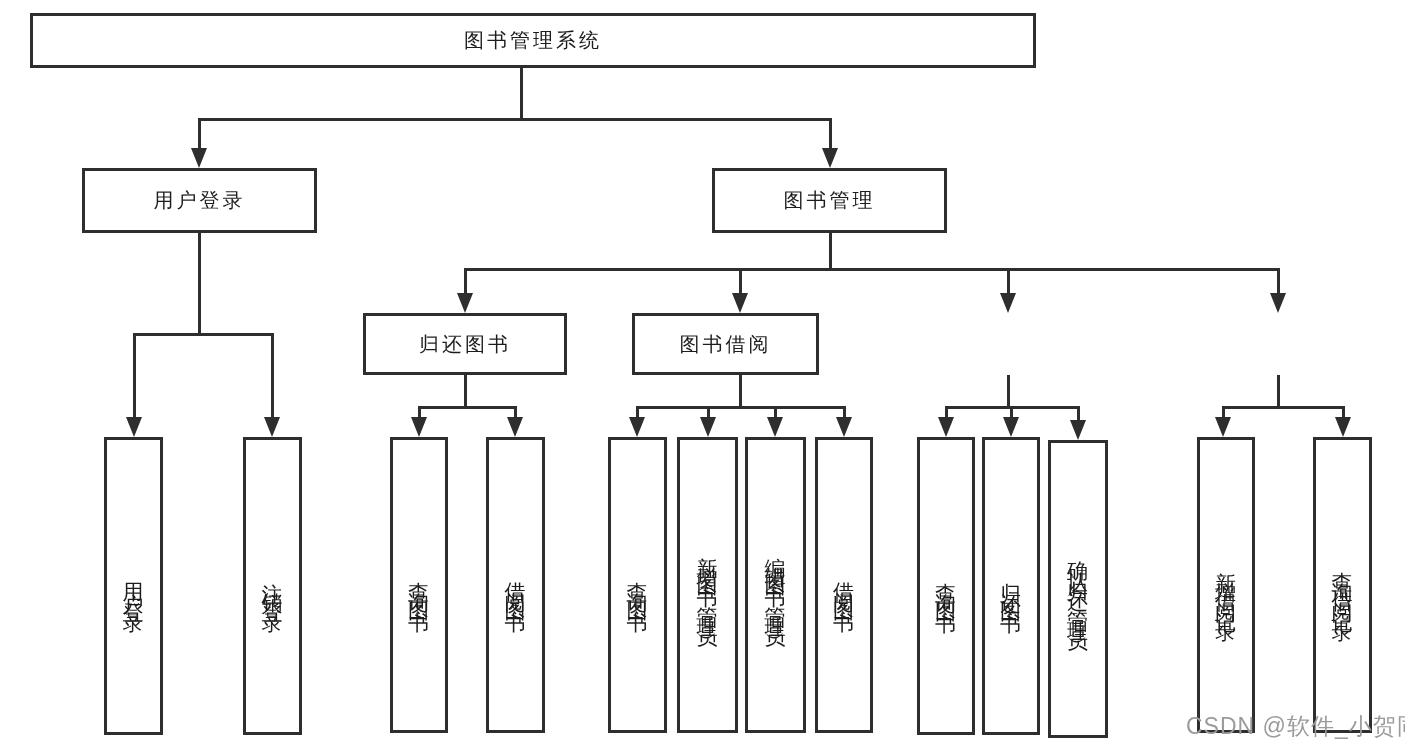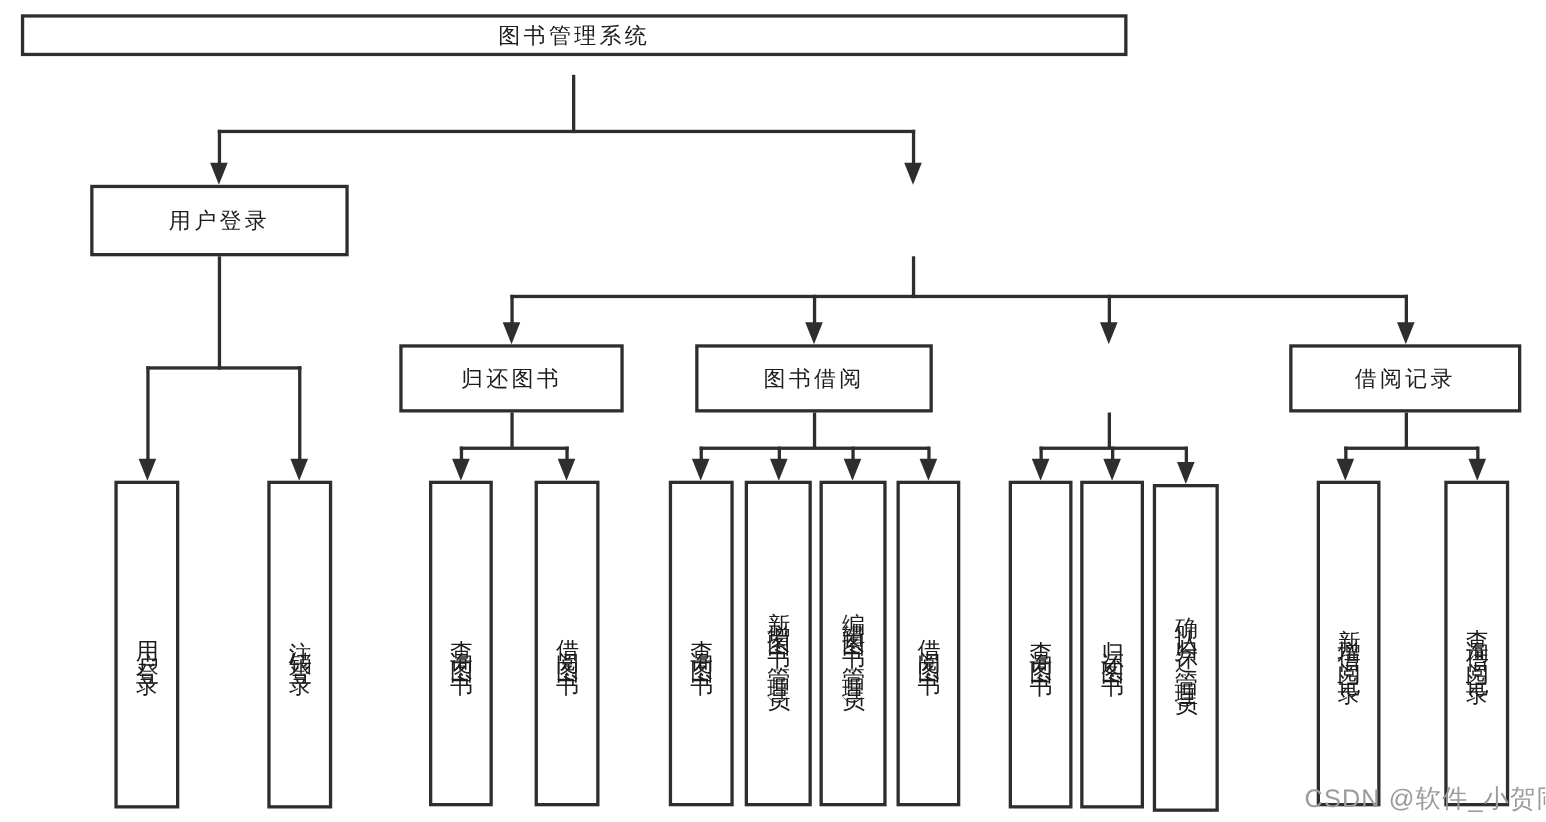--- a/index.html
+++ b/index.html
@@ -49,52 +49,52 @@
     color:var(--wm);
     z-index:10;
     white-space:nowrap;
   }
 </style>
 </head>
 <body>
 
 <div class="stage">
 
-  <div class="box hbox" style="left:19px;top:13px;width:1006px;height:38px">图书管理系统</div>
+  <div class="box hbox" style="left:30px;top:13px;width:1006px;height:55px">图书管理系统</div>
 
   <div class="line" style="left:520px;top:68px;width:3px;height:53px"></div>
   <div class="line" style="left:198px;top:118px;width:634px;height:3px"></div>
   <div class="line" style="left:198px;top:118px;width:3px;height:32px"></div>
   <div class="ah" style="left:191px;top:148px"></div>
   <div class="line" style="left:829px;top:118px;width:3px;height:32px"></div>
   <div class="ah" style="left:822px;top:148px"></div>
 
   <div class="box hbox" style="left:82px;top:168px;width:235px;height:65px">用户登录</div>
+  <div class="box hbox" style="left:712px;top:168px;width:235px;height:65px">图书管理</div>
 
   <div class="line" style="left:198px;top:233px;width:3px;height:103px"></div>
   <div class="line" style="left:133px;top:333px;width:141px;height:3px"></div>
   <div class="line" style="left:133px;top:333px;width:3px;height:86px"></div>
   <div class="ah" style="left:126px;top:417px"></div>
   <div class="line" style="left:271px;top:333px;width:3px;height:86px"></div>
   <div class="ah" style="left:264px;top:417px"></div>
 
   <div class="line" style="left:829px;top:233px;width:3px;height:38px"></div>
   <div class="line" style="left:464px;top:268px;width:816px;height:3px"></div>
   <div class="line" style="left:464px;top:268px;width:3px;height:27px"></div>
   <div class="ah" style="left:457px;top:293px"></div>
   <div class="line" style="left:739px;top:268px;width:3px;height:27px"></div>
   <div class="ah" style="left:732px;top:293px"></div>
   <div class="line" style="left:1007px;top:268px;width:3px;height:27px"></div>
   <div class="ah" style="left:1000px;top:293px"></div>
   <div class="line" style="left:1277px;top:268px;width:3px;height:27px"></div>
   <div class="ah" style="left:1270px;top:293px"></div>
 
   <div class="box hbox" style="left:363px;top:313px;width:204px;height:62px">归还图书</div>
-  <div class="box hbox" style="left:632px;top:313px;width:216px;height:62px">图书借阅</div>
-  <div class="box hbox" style="left:1172px;top:313px;width:211px;height:62px">借阅记录</div>
+  <div class="box hbox" style="left:632px;top:313px;width:187px;height:62px">图书借阅</div>
 
   <div class="line" style="left:464px;top:375px;width:3px;height:33px"></div>
   <div class="line" style="left:739px;top:375px;width:3px;height:33px"></div>
   <div class="line" style="left:1007px;top:375px;width:3px;height:33px"></div>
   <div class="line" style="left:1277px;top:375px;width:3px;height:33px"></div>
 
   <div class="line" style="left:418px;top:406px;width:99px;height:3px"></div>
   <div class="line" style="left:636px;top:406px;width:209px;height:3px"></div>
   <div class="line" style="left:945px;top:406px;width:134px;height:3px"></div>
   <div class="line" style="left:1222px;top:406px;width:122px;height:3px"></div>

